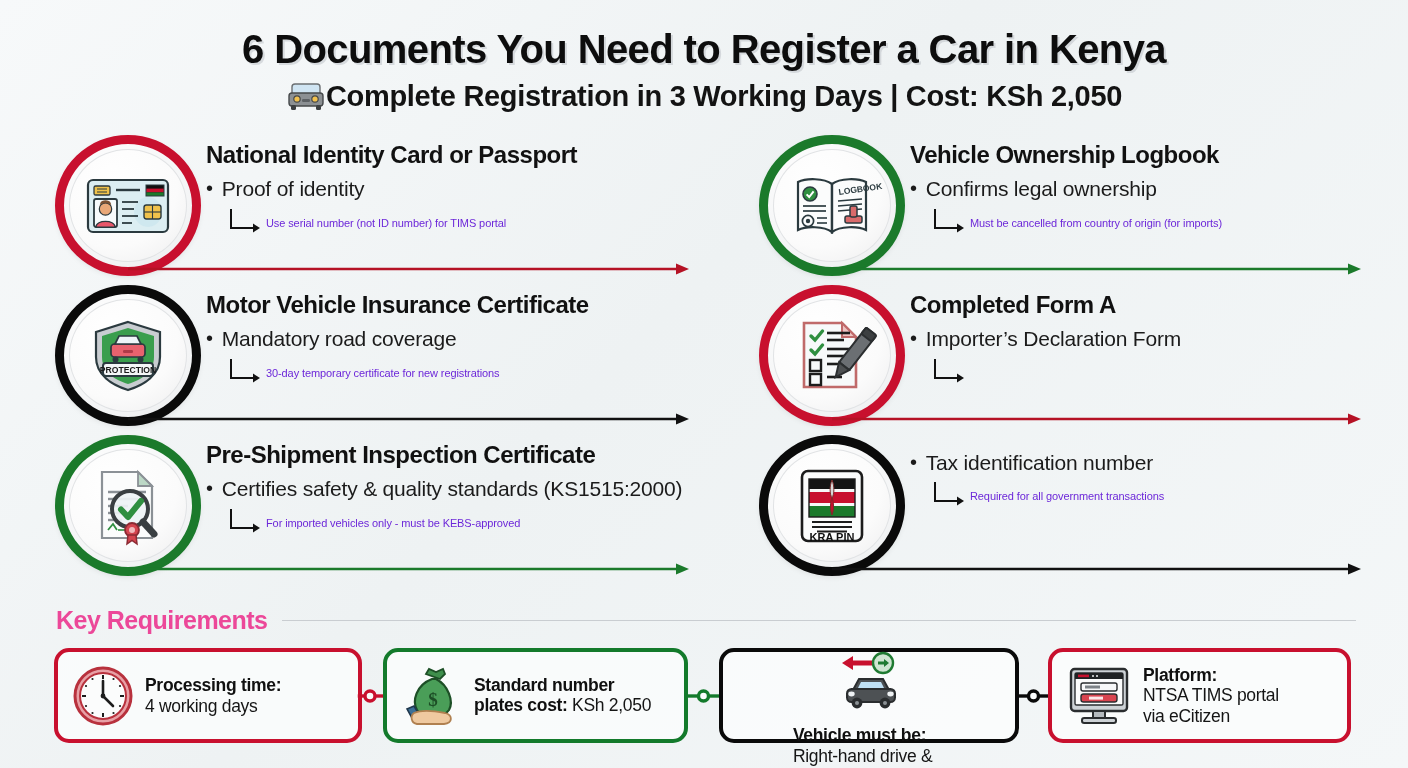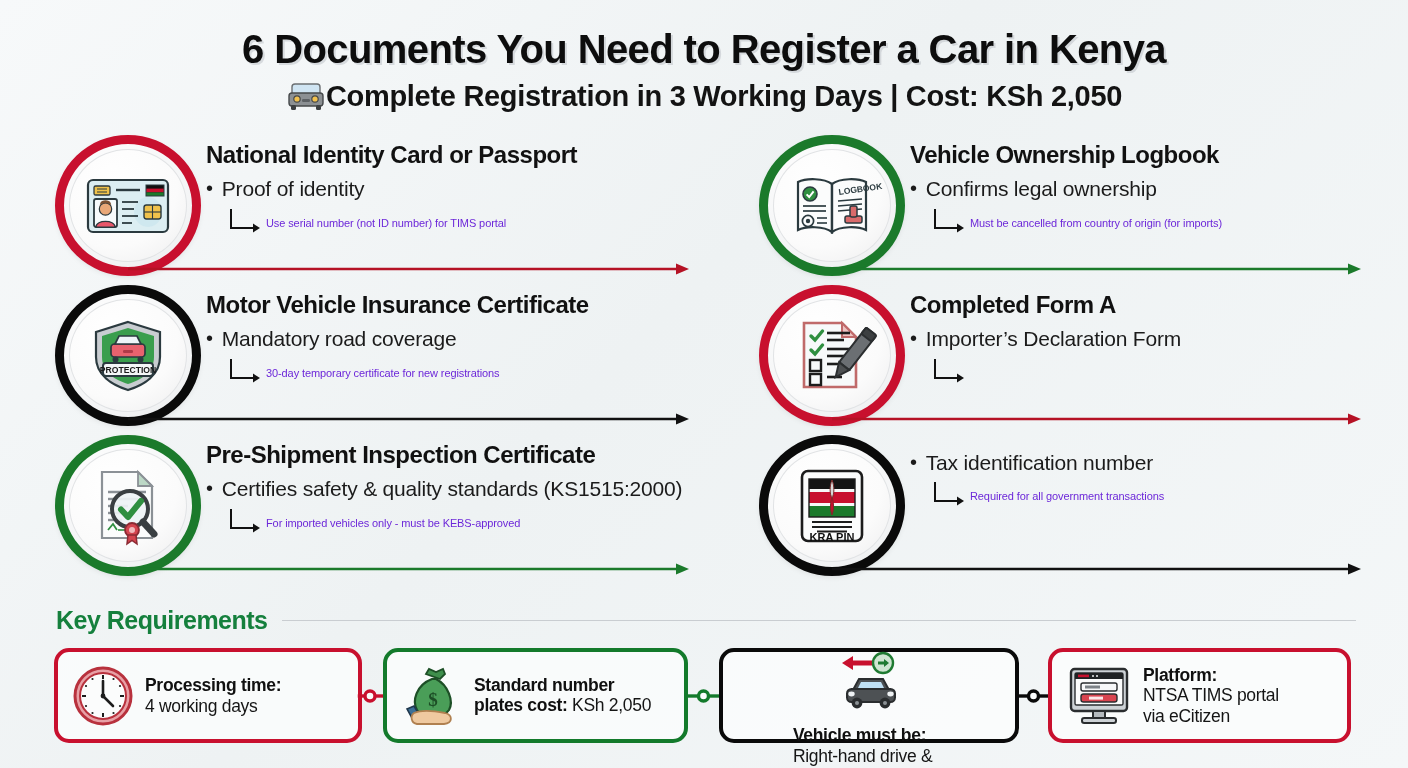--- a/index.html
+++ b/index.html
@@ -77,21 +77,21 @@
   }
 
   .flow-arrow { position: absolute; left: 128px; bottom: 6px; }
 
   
   .kr-head {
     position: absolute; top: 606px; left: 56px;
     display: flex; align-items: center; width: 1300px; gap: 14px;
   }
   .kr-title {
-    font-size: 25px; font-weight: bold; color: #15803d;
+    font-size: 25px; font-weight: bold; color: #ec4899;
     letter-spacing: -0.5px; white-space: nowrap;
   }
   .kr-line { flex: 1; height: 1px; background: #c9cdd1; }
 
   .kr-row {
     position: absolute; top: 648px; left: 0; width: 1408px;
     height: 100px;
   }
   .kr-box {
     position: absolute; top: 0; height: 95px;

